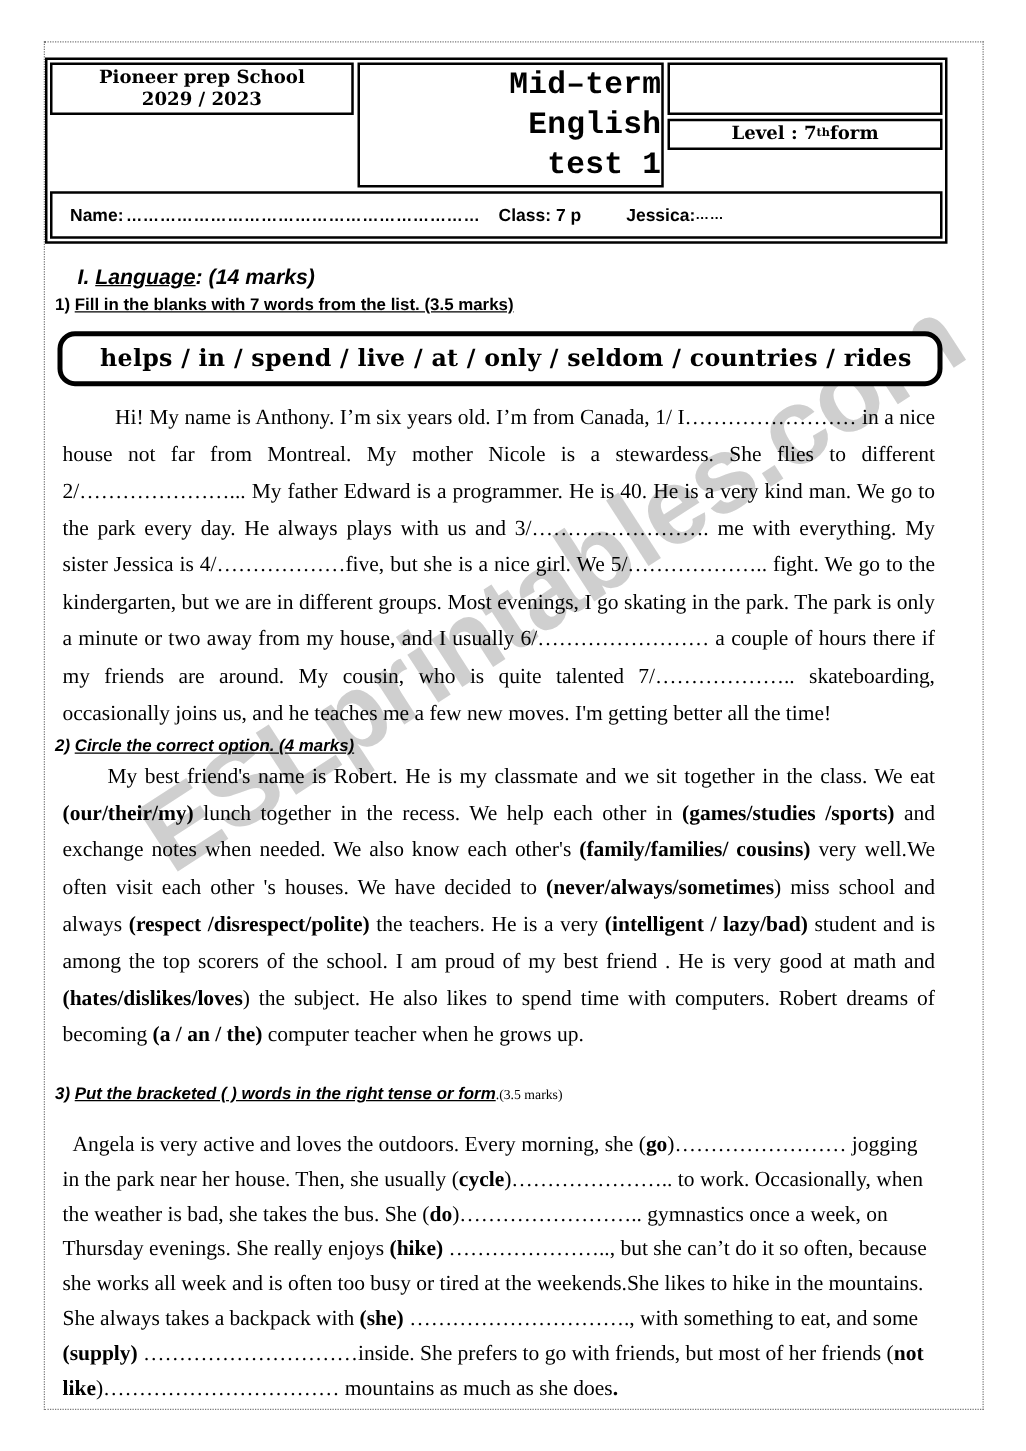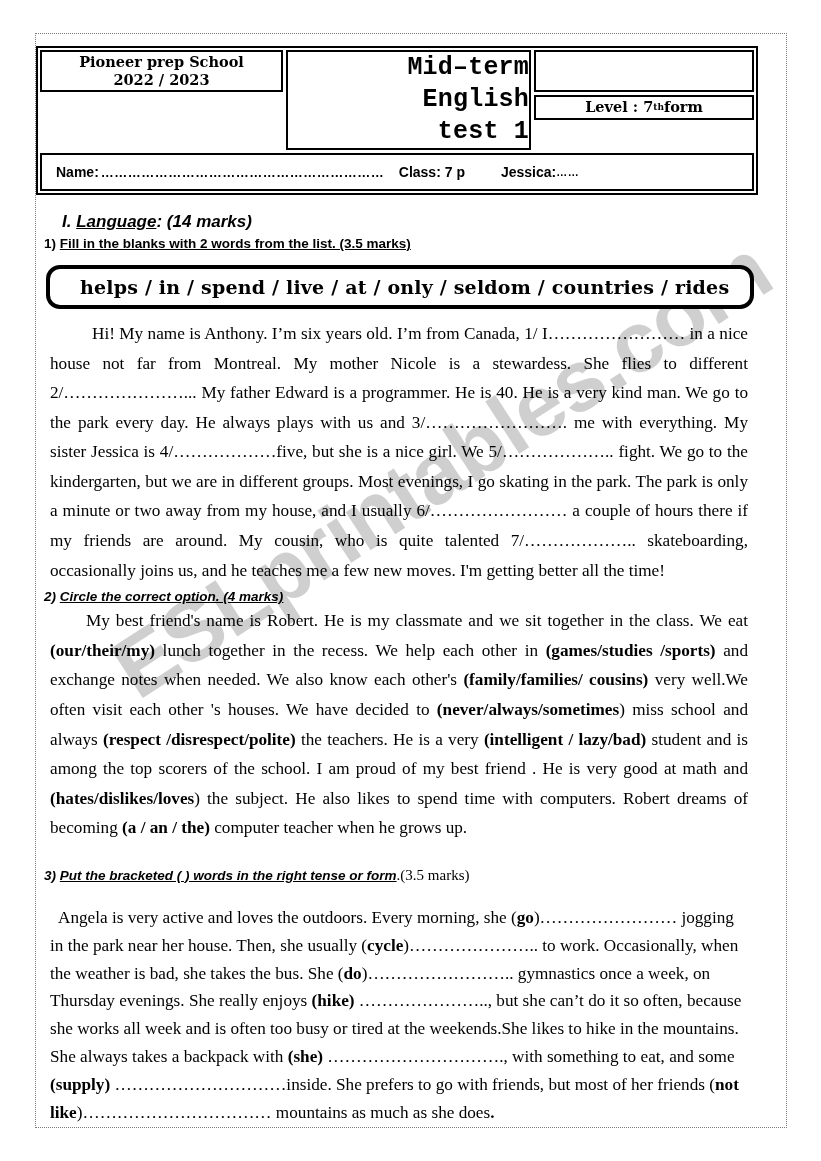--- a/index.html
+++ b/index.html
@@ -172,21 +172,21 @@
     font-family: "Liberation Sans", "DejaVu Sans", sans-serif;
     font-weight: 700;
     font-size: 13.5px;
   }
   .task-head .u { text-decoration: underline; }
   .task-head.italic { font-style: italic; }
   .task-head .plain {
     font-family: "Liberation Serif", "DejaVu Serif", serif;
     font-weight: 400;
     font-style: normal;
-    font-size: 15px;
+    font-size: 11px;
     text-decoration: none;
   }
 
   
   .wordbank {
     margin: 14px 4px 0 10px;
     border: 4px solid #000;
     border-radius: 14px;
     height: 44px;
     display: flex;
@@ -232,21 +232,21 @@
 
 <div id="content">
 
   <div class="hdr-outer">
     <div class="hdr-top">
 
       <div class="hdr-col-left">
         <div class="hdr-cell school">
           <div>
             <div>Pioneer prep School</div>
-            <div>2022  / 2023</div>
+            <div>2029  / 2023</div>
           </div>
         </div>
       </div>
 
       <div class="hdr-col-mid">
         <div class="hdr-title">
           <div>Mid–term English</div>
           <div>test 1</div>
         </div>
       </div>
@@ -269,21 +269,21 @@
       <span class="num">Jessica:</span>
       <span class="dots-short">……</span>
     </div>
   </div>
 
   <div class="sec-roman">
     <span>I. </span><span class="u">Language</span><span>: (14 marks)</span>
   </div>
 
   <div class="task-head">
-    <span>1) </span><span class="u">Fill in the blanks with 2 words from the list. (3.5 marks)</span>
+    <span>1) </span><span class="u">Fill in the blanks with 7 words from the list. (3.5 marks)</span>
   </div>
 
   <div class="wordbank">
     <span class="wb-text">helps   / in /  spend  /  live /   at   /  only  /  seldom /     countries /  rides</span>
   </div>
 
   <div class="passage p1">Hi! My name is Anthony. I’m six years old. I’m from Canada, 1/ I…………………… in a nice house not far from Montreal. My mother Nicole is a stewardess. She flies to different 2/…………………... My father Edward is a programmer. He is 40. He is a very kind man. We go to the park every day. He always plays with us and 3/……………………. me with everything. My sister Jessica is 4/………………five, but she is a nice girl. We 5/……………….. fight. We go to the kindergarten, but we are in different groups. Most evenings, I go skating in the park. The park is only a minute or two away from my house, and I usually 6/…………………… a couple of hours there if my friends are around. My cousin, who is quite talented 7/……………….. skateboarding, occasionally joins us, and he teaches me a few new moves. I'm getting better all the time!</div>
 
   <div class="task-head italic">
     <span>2) </span><span class="u">Circle the correct option. (4 marks)</span>

